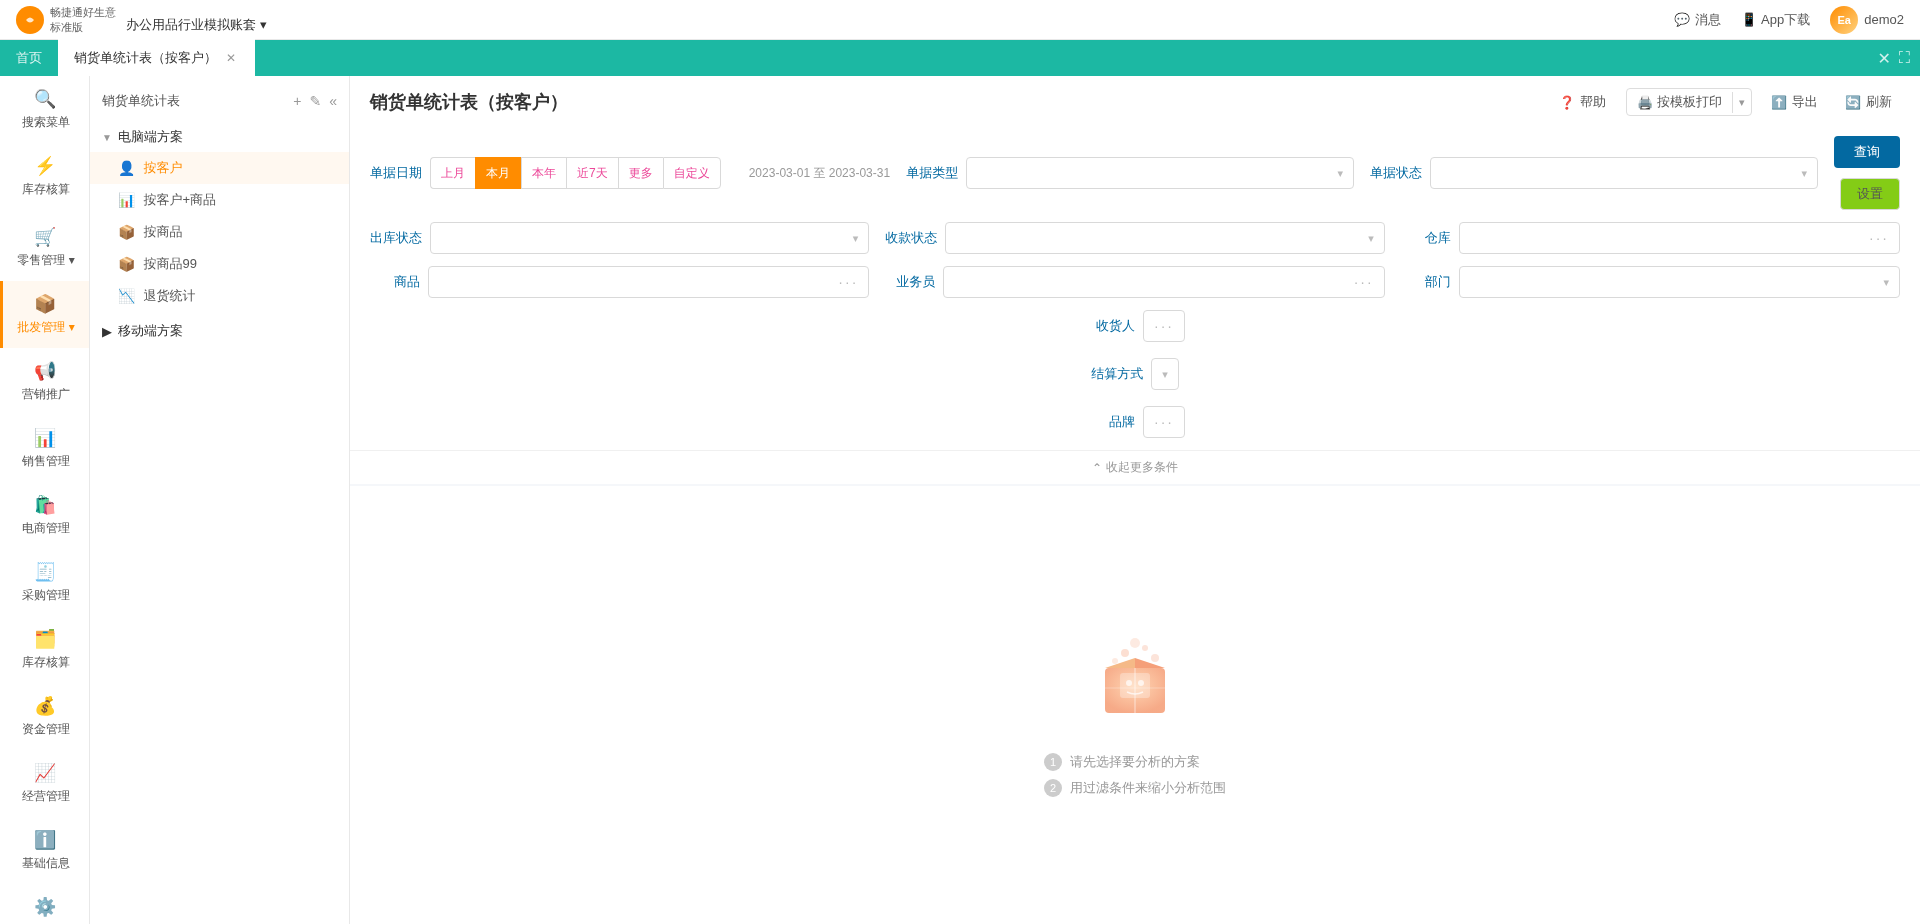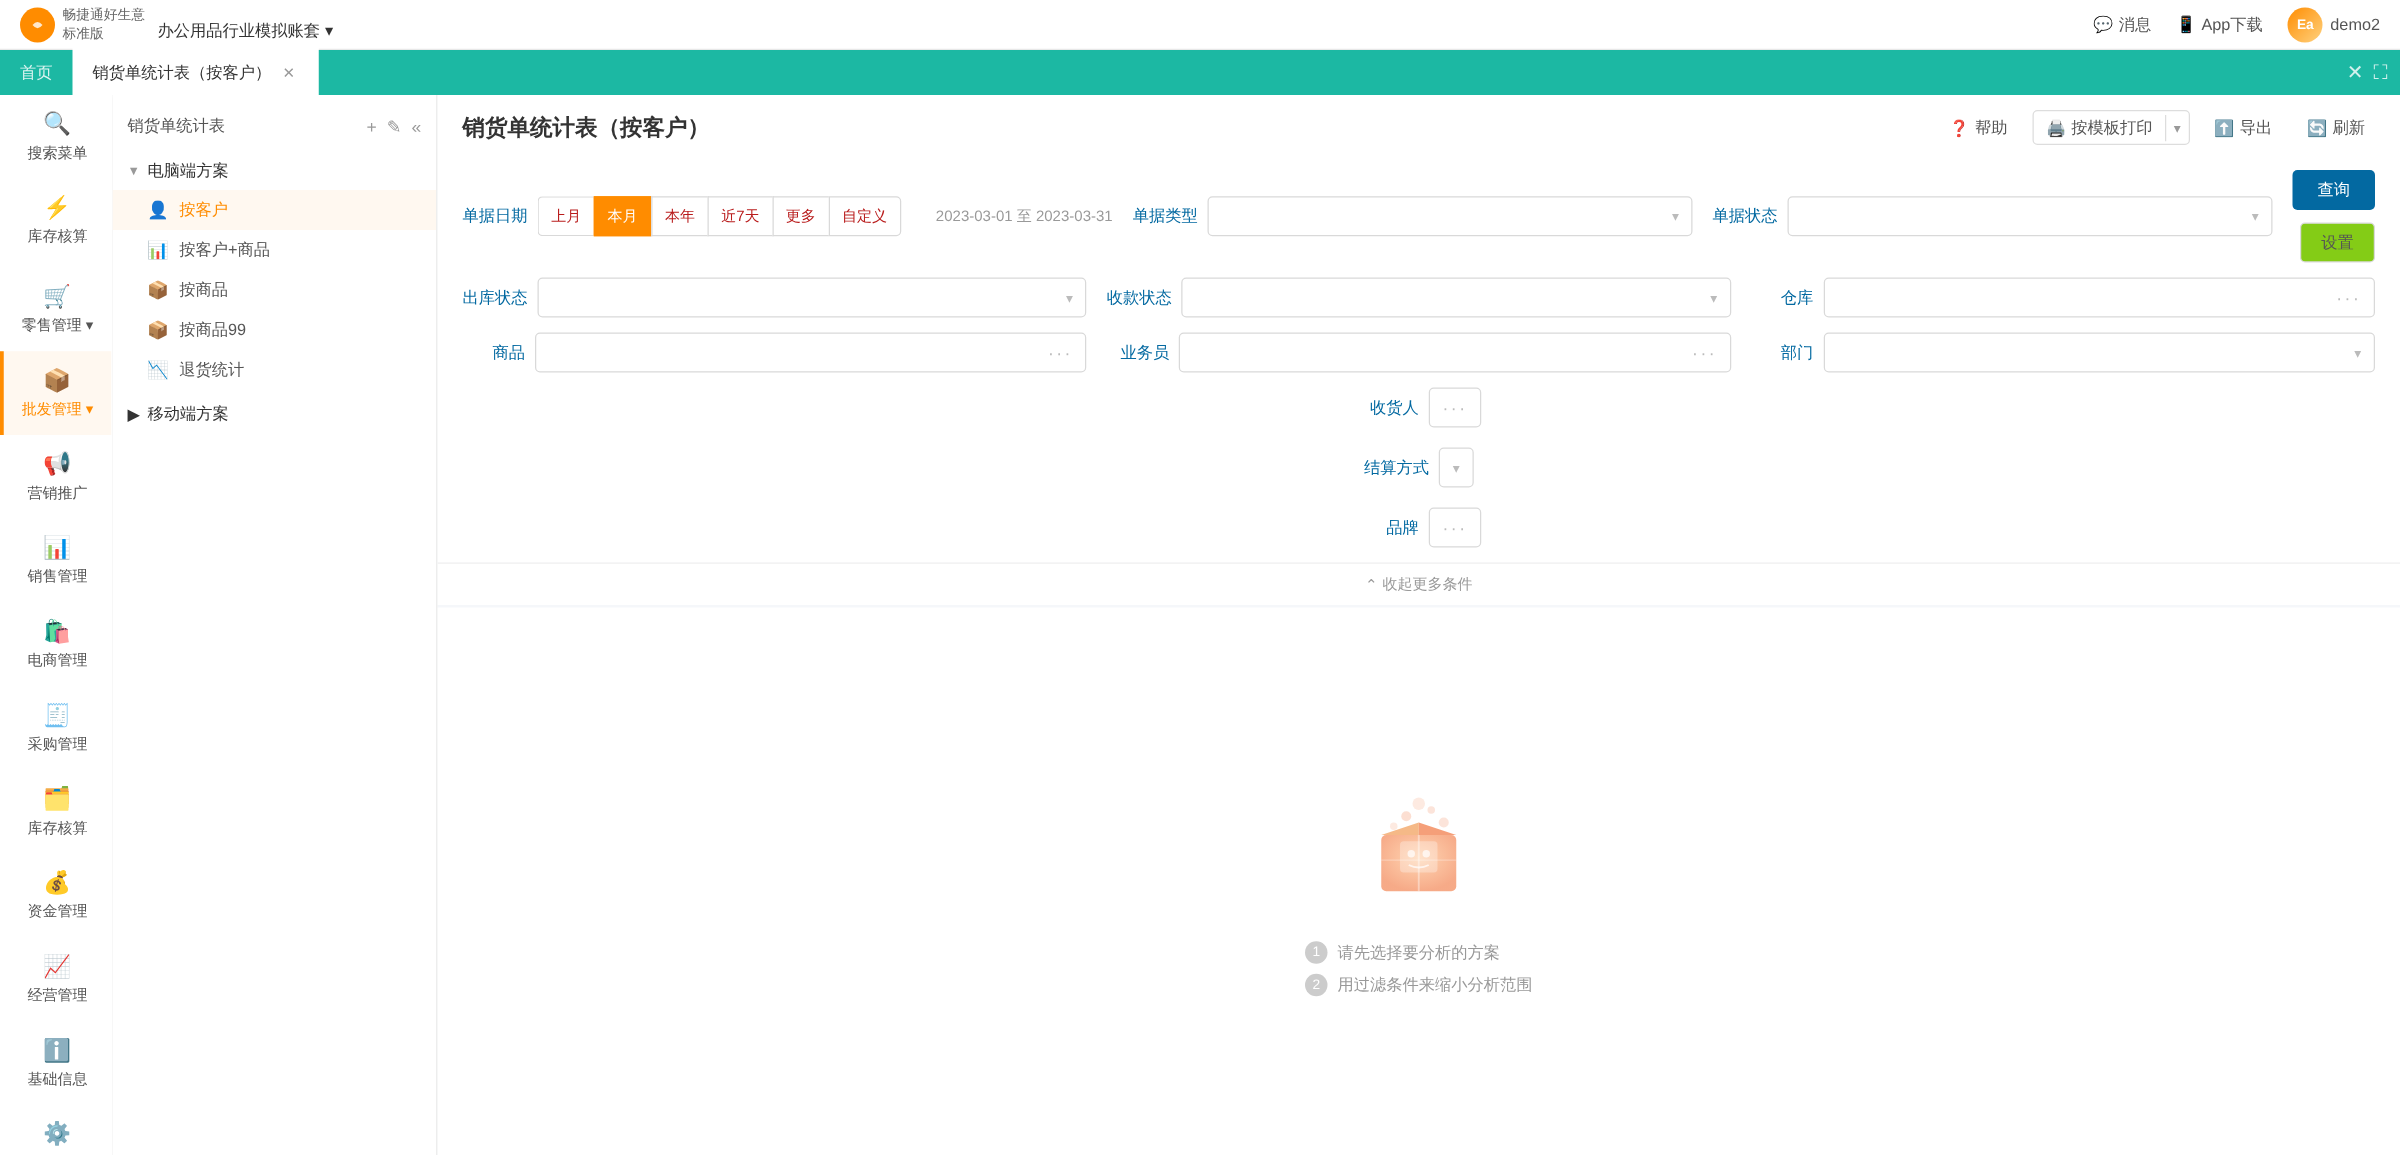--- a/index.html
+++ b/index.html
@@ -330,21 +330,21 @@
       display: flex;
       align-items: center;
       gap: 0;
     }
     .date-btn {
       padding: 4px 10px;
       border: 1px solid #d9d9d9;
       border-right: none;
       font-size: 12px;
       cursor: pointer;
-      color: #b91c1c;
+      color: #ec4899;
       background: #fff;
       height: 32px;
       display: flex;
       align-items: center;
     }
     .date-btn:first-of-type { border-radius: 4px 0 0 4px; }
     .date-btn:last-of-type { border-right: 1px solid #d9d9d9; border-radius: 0 4px 4px 0; }
     .date-btn.active { background: #ff8c00; border-color: #ff8c00; color: #fff; border-right: 1px solid #ff8c00; }
     .date-range-text {
       font-size: 12px;

